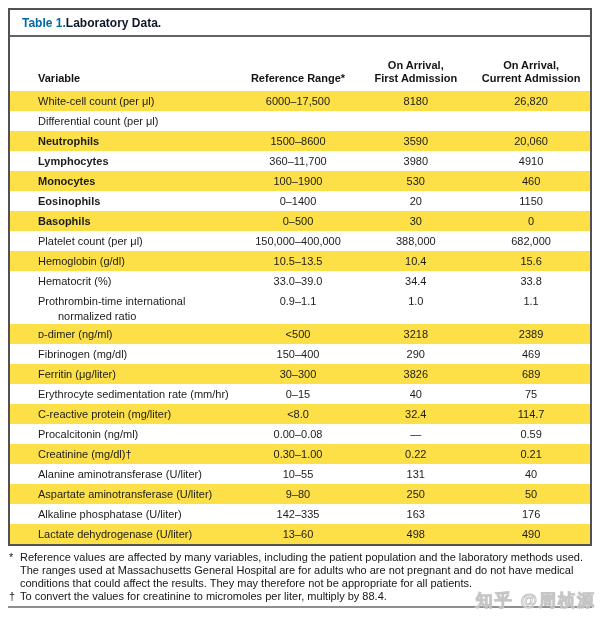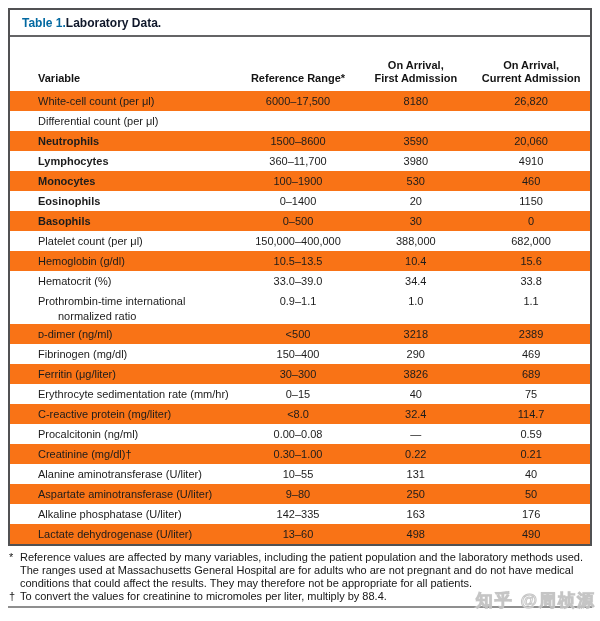--- a/index.html
+++ b/index.html
@@ -29,21 +29,21 @@
     height:40px;vertical-align:bottom;padding:8px 2px 6px 2px;
     font-size:11px;line-height:13px;font-weight:bold;color:#141414;
     white-space:pre-line;background:#fff;text-align:center;
   }
   thead th.c-var{text-align:left;padding-left:28px;}
 
   tbody td{
     font-size:11px;color:#1c1c1c;vertical-align:top;
     padding:0 2px;line-height:20px;height:20px;
   }
-  tbody tr.odd{background:#f97316;}
+  tbody tr.odd{background:#fde047;}
   tbody tr.even{background:#ffffff;}
   td.c-var{text-align:left;padding-left:48px;text-indent:-20px;}
   td.c-var.ind{font-weight:bold;}
   td.c-num{text-align:center;}
   tr.wrap{height:32px;padding-left:11px;}
   tr.wrap td.c-var{line-height:15px;padding-top:3px;}
 
   
   .footnotes{margin:5px 10px 0 9px;font-size:11px;line-height:13px;color:#161616;}
   .footnote{display:flex;}

